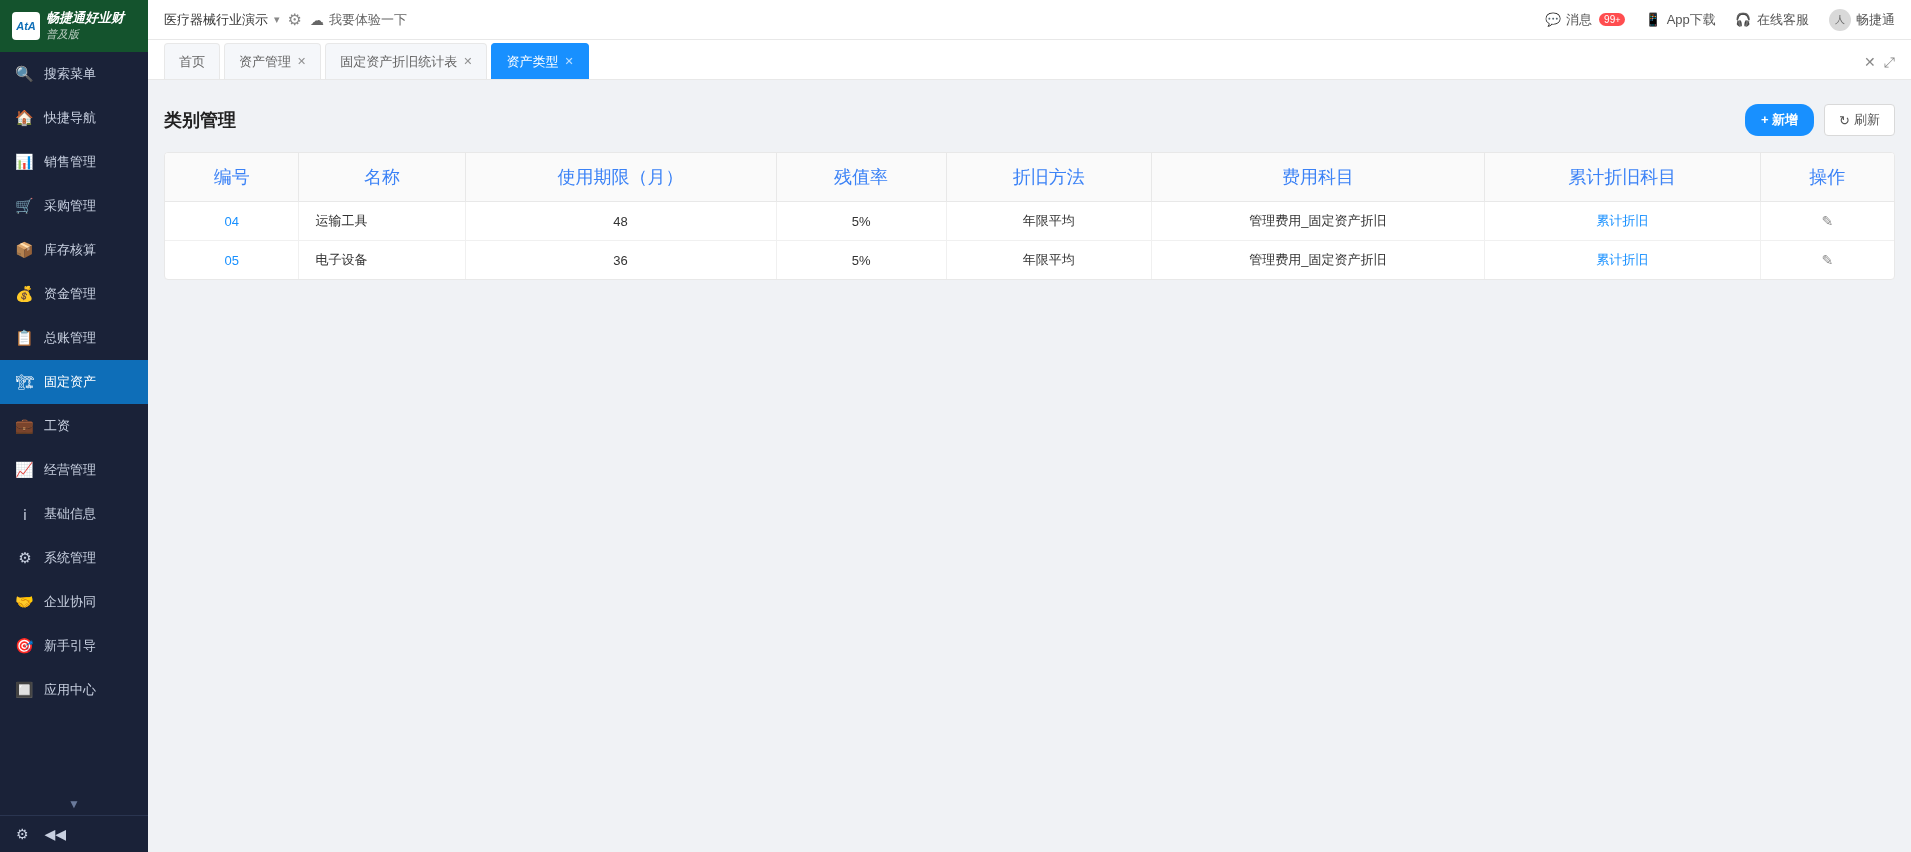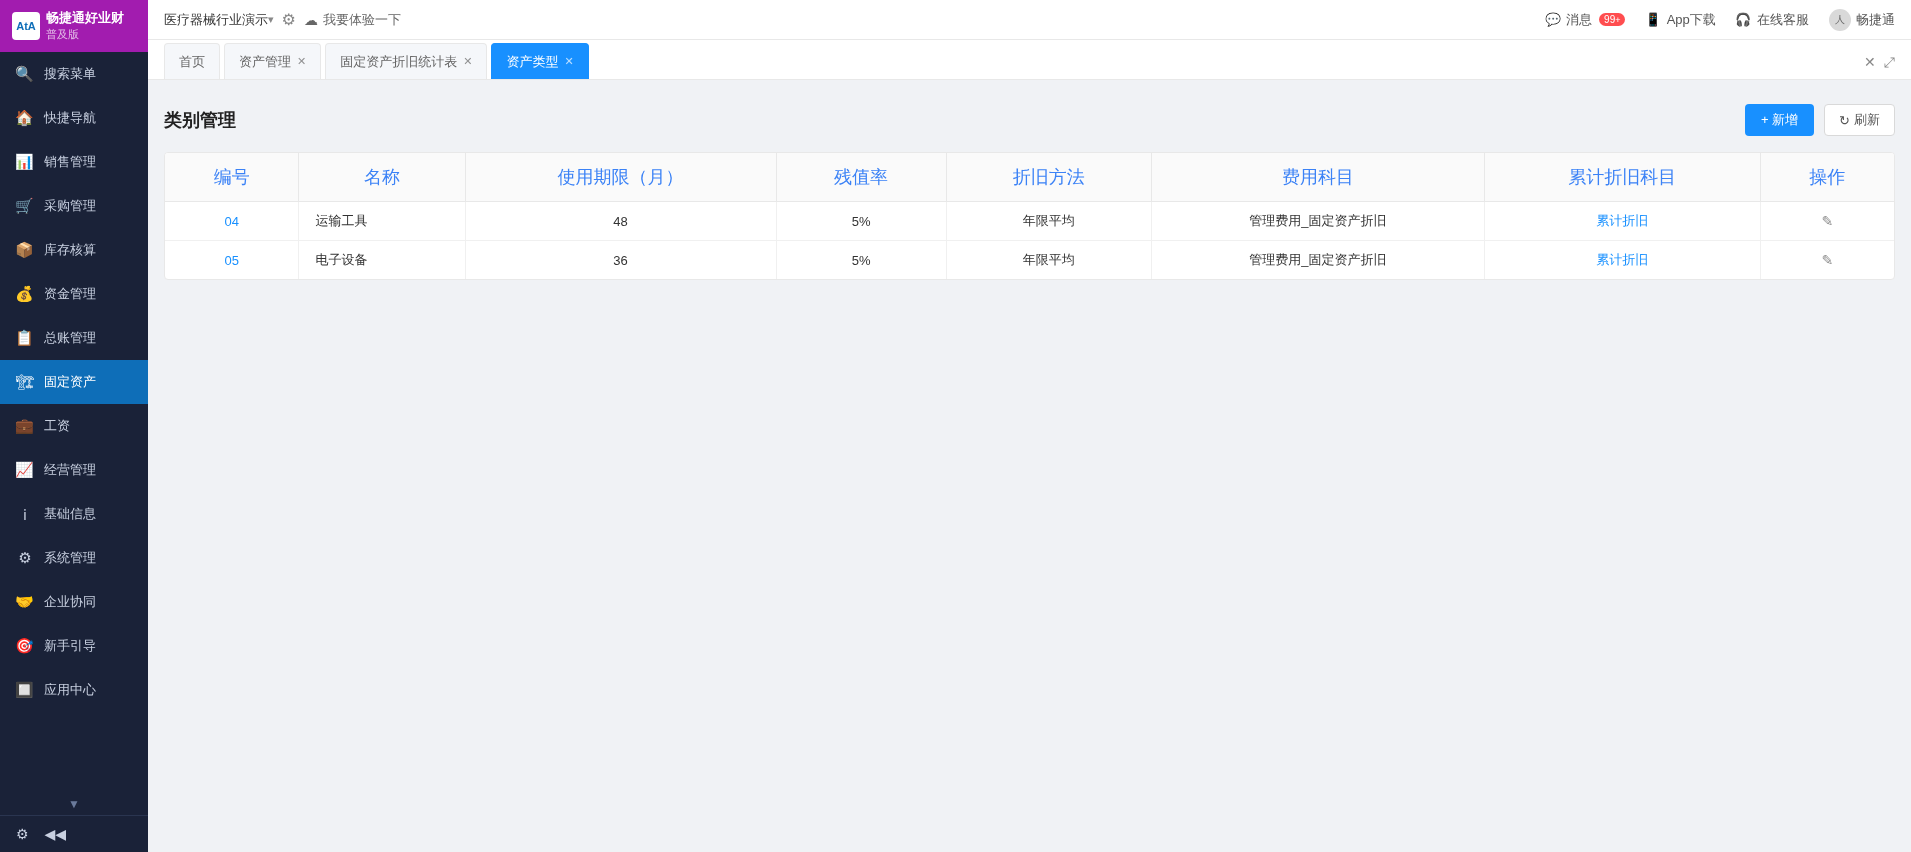--- a/index.html
+++ b/index.html
@@ -9,26 +9,27 @@
     .sidebar {
       width: 148px;
       background: #1a2238;
       color: #c8d0e0;
       display: flex;
       flex-direction: column;
       height: 100%;
       flex-shrink: 0;
     }
     .sidebar-header {
-      background: #a21caf;
+      background: #14532d;
       padding: 10px 12px;
       display: flex;
       align-items: center;
       gap: 6px;
       height: 52px;
+      font-style: italic;
     }
     .sidebar-header-icon {
       width: 28px; height: 28px;
       background: #fff;
       border-radius: 4px;
       display: flex; align-items: center; justify-content: center;
       color: #0e6eb8; font-weight: bold; font-size: 11px;
     }
     .sidebar-header-text { color: #fff; font-size: 13px; font-weight: bold; line-height: 1.3; }
     .sidebar-header-sub { color: rgba(255,255,255,0.7); font-size: 11px; }
@@ -70,21 +71,21 @@
     .topbar {
       background: #fff;
       height: 40px;
       display: flex;
       align-items: center;
       padding: 0 16px;
       border-bottom: 1px solid #e8e8e8;
       justify-content: space-between;
     }
     .topbar-left { display: flex; align-items: center; gap: 8px; }
-    .topbar-company { font-size: 13px; color: #333; display: flex; align-items: center; }
+    .topbar-company { font-size: 13px; color: #333; display: flex; align-items: center; gap: 6px; }
     .topbar-chevron { color: #888; font-size: 11px; }
     .topbar-settings { color: #888; font-size: 16px; cursor: pointer; }
     .topbar-experience { display: flex; align-items: center; gap: 5px; color: #666; font-size: 13px; cursor: pointer; }
     .topbar-experience-icon { font-size: 14px; }
     .topbar-right { display: flex; align-items: center; gap: 20px; }
     .topbar-action { display: flex; align-items: center; gap: 5px; color: #555; font-size: 13px; cursor: pointer; }
     .badge {
       background: #ff4d4f;
       color: #fff;
       border-radius: 10px;
@@ -149,24 +150,24 @@
       margin-bottom: 16px;
       margin-top: 8px;
     }
     .page-title { font-size: 18px; color: #222; font-weight: bold; }
     .header-actions { display: flex; gap: 10px; }
     .btn-primary {
       background: #1890ff;
       color: #fff;
       border: none;
       padding: 6px 16px;
-      border-radius: 4px;
+      border-radius: 13px;
       cursor: pointer;
       font-size: 13px;
-      display: flex; align-items: center; gap: 4px;
+      display: flex; align-items: center; gap: 4px; font-weight: bold;
     }
     .btn-default {
       background: #fff;
       color: #555;
       border: 1px solid #d9d9d9;
       padding: 6px 14px;
       border-radius: 4px;
       cursor: pointer;
       font-size: 13px;
       display: flex; align-items: center; gap: 4px;

